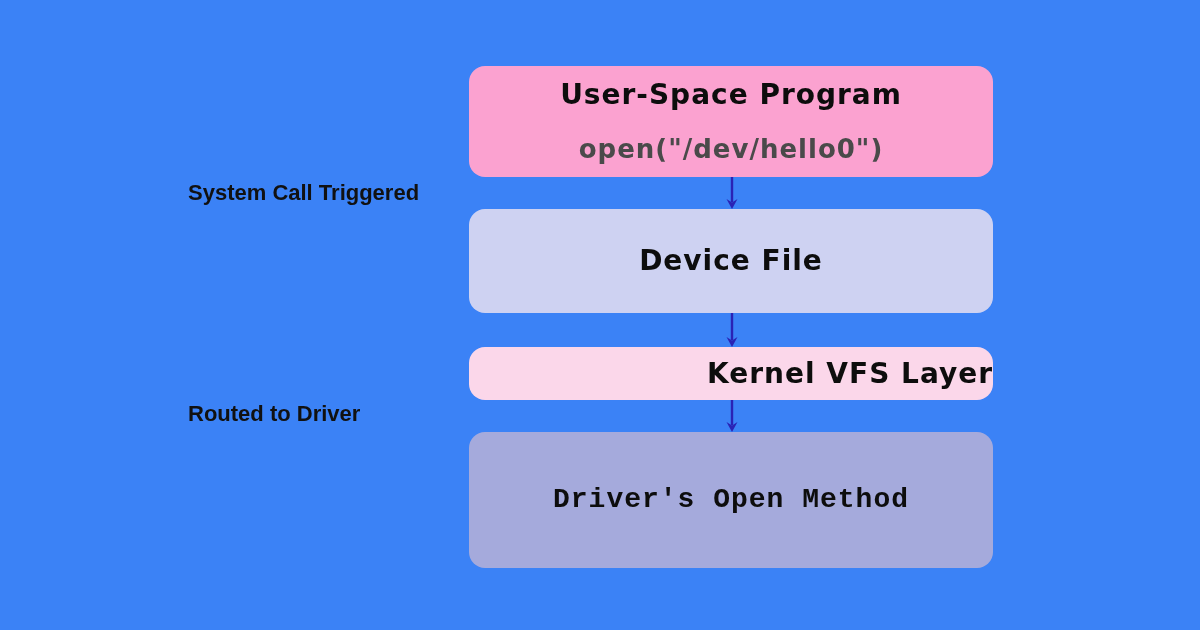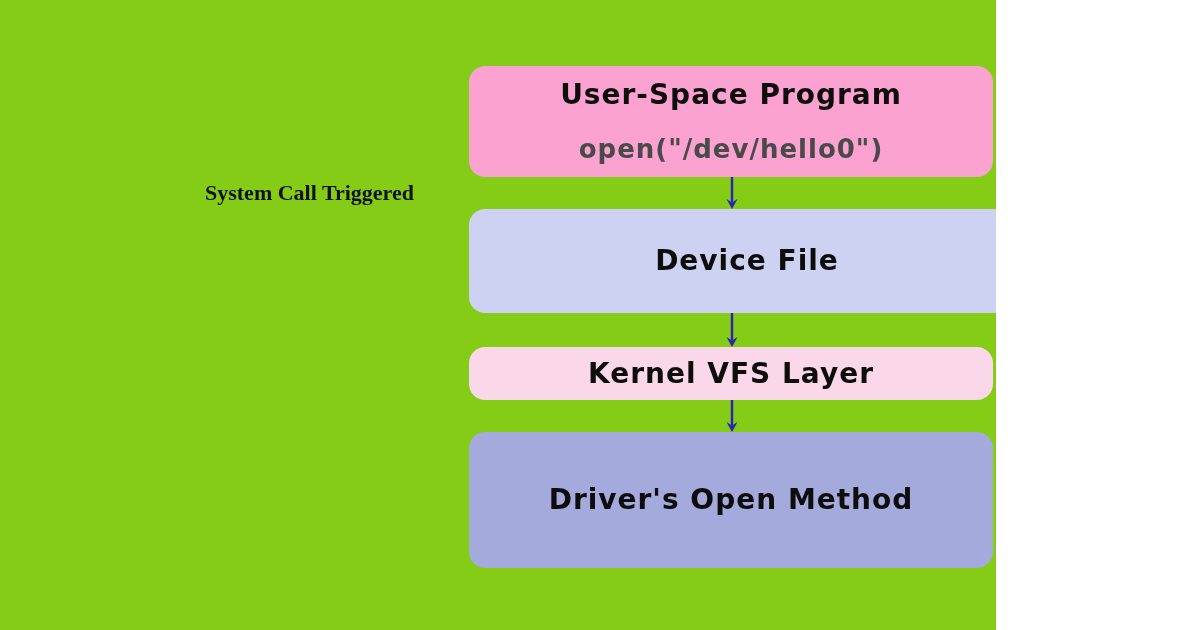--- a/index.html
+++ b/index.html
@@ -1,19 +1,19 @@
 <!DOCTYPE html>
 <html><head>
 <meta charset="utf-8">
 <style>
   html,body{margin:0;padding:0;background:#ffffff;}
   .canvas{
     position:relative;
-    width:996px;height:630px;
-    background:#84cc16;
+    width:1200px;height:630px;
+    background:#3b82f6;
     overflow:hidden;
     font-family:"DejaVu Sans", sans-serif;
   }
   .node{
     position:absolute;
     left:469px;
     width:524px;
     border-radius:16px;
     display:flex;
     flex-direction:column;
@@ -32,27 +32,27 @@
   .node-subtitle{
     font-size:26px;
     font-weight:600;
     letter-spacing:1px;
     color:#4a4a4a;
     line-height:40px;
     white-space:nowrap;
   }
   .node-subtitle:empty{display:none;}
   #node-0{top:66px;height:111px;}
-  #node-1{top:209px;height:104px;padding-left:16px;}
-  #node-2{top:347px;height:53px;}
+  #node-1{top:209px;height:104px;}
+  #node-2{top:347px;height:53px;align-items:flex-end;}
   #node-3{top:432px;height:136px;}
   .edge-label{
     position:absolute;
-    left:205px;
-    font-family:Liberation Serif, serif;
+    left:188px;
+    font-family:Liberation Sans, sans-serif;
     font-weight:700;
     font-size:22px;
     color:#111111;
     white-space:nowrap;
   }
   #edge-label-0{top:180px;}
   #edge-label-1{top:316px;}
   #edge-label-2{top:401px;}
   .arrow{
     position:absolute;
@@ -97,19 +97,20 @@
 
   </div>
 
   <div class="arrow" id="arrow-2">
     <svg viewBox="0 0 18 32" preserveAspectRatio="none">
       <line x1="9" y1="0" x2="9" y2="25" stroke="#2a23b5" stroke-width="2.4"></line>
       <polygon points="9,32 3.5,22 9,25.5 14.5,22" fill="#2a23b5"></polygon>
     </svg>
   </div>
 
-  <div class="node" id="node-3" style="background: rgb(165, 170, 220);">
+  <div class="node" id="node-3" style="background: rgb(165, 170, 220); font-family: Liberation Mono, monospace;">
     <div class="node-title">Driver's Open Method</div>
   </div>
 
   <div class="edge-label" id="edge-label-0">System Call Triggered</div>
+  <div class="edge-label" id="edge-label-2">Routed to Driver</div>
 
 </div>
 
 </body></html>

